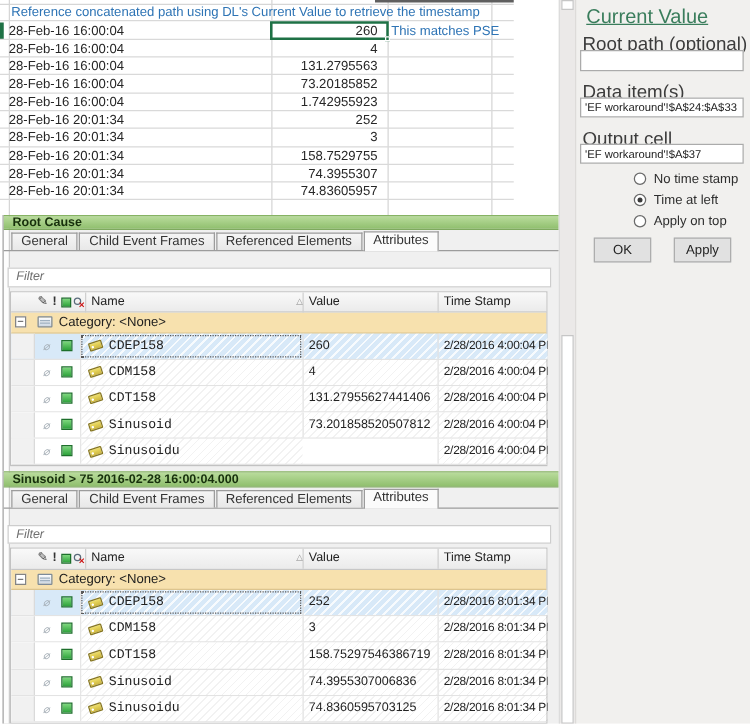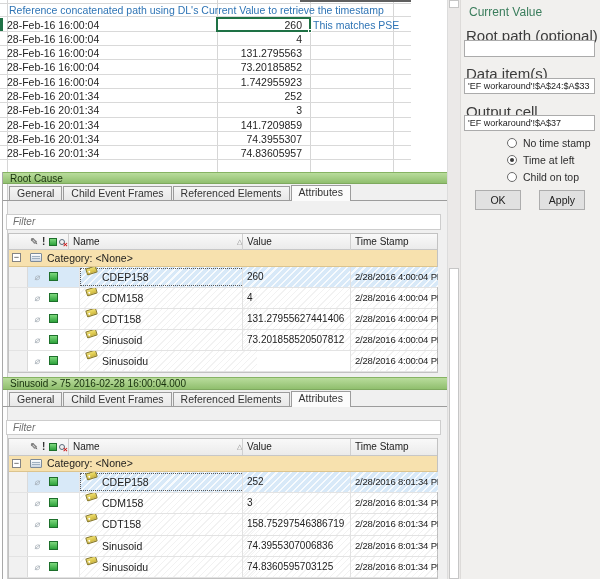--- a/index.html
+++ b/index.html
@@ -20,21 +20,21 @@
   .topline { position:absolute; left:300px; top:0; width:147px; height:2px; background:#5f5f5f; }
   .sel-frag { position:absolute; left:0; top:17.5px; width:2.5px; height:14px; background:#1e7145; }
   .xsel { position:absolute; left:216px; top:16.8px; width:95px; height:15.6px; border:2px solid #1e7145; background:transparent; }
   .xsel .handle { position:absolute; right:-3px; bottom:-3px; width:4px; height:4px; background:#1e7145; border:1px solid #fff; }
 
   
   .panel { position:absolute; left:2px; width:445px; background:#f0f0f0; border-left:1px solid #a8a8a8;
            box-shadow: inset 4px 0 0 #fdfdfd, inset 5px 0 0 #cdcdcd; }
   .phdr { position:absolute; top:0; left:0; right:0; height:12.5px; background:linear-gradient(#b9dc9c,#90bf6e);
           border-top:1px solid #86b363; border-bottom:1px solid #7ea95e; font-size:10px; line-height:11.5px;
-          padding-left:7px; color:#17300c; }
+          padding-left:7px; color:#17300c;font-weight:bold; }
   .tabbar { position:absolute; top:12.5px; left:0; right:0; height:17px; display:flex; align-items:flex-end;
             border-bottom:1px solid #9c9c9c; padding-left:6px;text-align:right; }
   .tab { border:1px solid #9c9c9c; border-bottom:none; background:linear-gradient(#f5f5f5,#e8e8e8);
          font-size:10.5px; color:#333; padding:1px 7px 2px; margin-right:1px; height:14px; line-height:11px; }
   .tab.active { background:#fbfbfb; height:16px; margin-bottom:-1px; padding-bottom:4px; z-index:2; position:relative; }
   .filter { position:absolute; top:42.5px; left:3px; right:6px; height:15.5px; background:#fff; border:1px solid #cdcdcd;
             font-size:10px; font-style:italic; color:#6e6e6e; line-height:14px; padding-left:6px; }
   .grid { position:absolute; top:61px; left:5px; width:430px; background:#fff; border:1px solid #c2c2c2; }
 
   .ghead { position:relative; height:16.5px; background:linear-gradient(#f9f9f9,#ebebeb); border-bottom:1px solid #c7c7c7;
@@ -64,42 +64,42 @@
                    box-shadow:0 2px 0 #9fb0c0; }
   .cattext { margin-left:5px; }
 
   .grow { position:relative; height:21.2px; border-bottom:1px solid #e3e3e3; background:#fff; font-size:10px; color:#222; }
   .grow > span { position:absolute; top:0; height:20.2px; line-height:20px; white-space:nowrap; overflow:hidden; }
   .csel   { left:0; width:19px; background:#f1f1f1; border-right:1px solid #dadada; }
   .cchain { left:19px; width:18px; text-align:center; color:#a4adb5; font-size:9px; font-style:italic; }
   .cgreen { left:37px; width:18px; }
   .gsq2 { display:inline-block; width:9px; height:9px; background:linear-gradient(#7ed87e,#2da23b);
           border:1px solid #1d6f2b; margin:5px 0 0 3px; }
-  .cname { left:70px; width:178px; border-left:1px solid #e6e6e6; display:flex; padding-left:6px; }
+  .cname { left:55px; width:178px; border-left:1px solid #e6e6e6; display:flex; align-items:center; padding-left:6px;font-family:Liberation Mono, monospace; }
   .cname .nm { font-weight:normal; font-style:normal; font-size:10.5px; margin-left:5px; }
   .cval  { left:233px; width:108px; border-left:1px solid #e2e2e2; padding-left:4px; }
   .ctime { left:341px; width:88px; border-left:1px solid #e2e2e2; padding-left:4px; font-size:9.5px; letter-spacing:-0.2px; }
   .cname,.cval,.ctime { background-image:repeating-linear-gradient(315deg, rgba(0,0,0,0.05) 0 1px, transparent 1px 4.5px); }
   .grow.sel { background:#d8e9f8; }
   .grow.sel .cname,.grow.sel .cval,.grow.sel .ctime {
       background-color:#d8e9f8;
       background-image:repeating-linear-gradient(315deg, rgba(255,255,255,0.8) 0 1.5px, transparent 1.5px 5px); }
   .grow.sel .cname { outline:1px dotted #5a5a5a; outline-offset:-2px; }
   .tag { flex:none; width:11px; height:7px; background:linear-gradient(#f0e06a,#cdb63e); border:1px solid #877722;
          border-radius:1px; transform:rotate(-18deg); position:relative; display:inline-block; }
   .tag::after { content:""; position:absolute; left:1px; top:2px; width:2px; height:2px; background:#fff; border-radius:50%; }
 
   
   .sb-track { position:absolute; left:447px; top:0; width:13px; height:579px; background:#ebe9e8; border-left:1px solid #dcdcdc; }
   .sb-thumb { position:absolute; left:448.5px; top:268px; width:10px; height:311px; background:#fff; border:1px solid #c6c6c6; }
   .sb-topbox { position:absolute; left:448.5px; top:0; width:10px; height:8px; background:#fff; border:1px solid #c6c6c6; }
 
   
   .pane { position:absolute; left:460px; top:0; width:140px; height:579px; background:#f1f0ee; border-left:1px solid #dddbd9; }
-  .pane-title { position:absolute; left:8px; top:5px; font-size:12px; color:#3a7d5c; }
+  .pane-title { position:absolute; left:8px; top:5px; font-size:16px; color:#3a7d5c;text-decoration:underline; }
   .flabel { position:absolute; left:5px; font-size:15px; color:#3c3c3c; white-space:nowrap; }
   .finput { position:absolute; left:3px; width:131px; height:17px; border:1px solid #ababab; background:#fff;
             font-family:"Liberation Sans",sans-serif; font-size:9px; color:#222; padding:0 3px; }
   .radio { position:absolute; left:6px; display:flex; align-items:center;padding-left:40px; }
   .rdot { width:10px; height:10px; border:1px solid #6a6a6a; border-radius:50%; background:#fff; flex:none; position:relative; }
   .radio.checked .rdot::after { content:""; position:absolute; left:2px; top:2px; width:4px; height:4px;
                                 border-radius:50%; background:#3a3a3a; }
   .rlabel { margin-left:6px; font-size:10.5px; color:#2e2e2e; white-space:nowrap; }
   .pbtn { position:absolute; top:190px; width:46px; height:20px; background:#e1e1e1; border:1px solid #adadad;
           font-family:"Liberation Sans",sans-serif; font-size:10.5px; color:#222; text-align:center; line-height:18px; }
@@ -145,21 +145,21 @@
     <div class="xr" style="top:89px">
       <span class="ts">28-Feb-16 20:01:34</span>
       <span class="val">252</span>
     </div>
     <div class="xr" style="top:103.3px">
       <span class="ts">28-Feb-16 20:01:34</span>
       <span class="val">3</span>
     </div>
     <div class="xr" style="top:117.6px">
       <span class="ts">28-Feb-16 20:01:34</span>
-      <span class="val">141.7209859</span>
+      <span class="val">158.7529755</span>
     </div>
     <div class="xr" style="top:131.9px">
       <span class="ts">28-Feb-16 20:01:34</span>
       <span class="val">74.3955307</span>
     </div>
     <div class="xr" style="top:146.2px">
       <span class="ts">28-Feb-16 20:01:34</span>
       <span class="val">74.83605957</span>
     </div>
 
@@ -352,20 +352,20 @@
     <div class="radio" style="top:137px">
       <span class="rdot"></span>
       <span class="rlabel">No time stamp</span>
     </div>
     <div class="radio checked" style="top:154px">
       <span class="rdot"></span>
       <span class="rlabel">Time at left</span>
     </div>
     <div class="radio" style="top:171px">
       <span class="rdot"></span>
-      <span class="rlabel">Child on top</span>
+      <span class="rlabel">Apply on top</span>
     </div>
 
     <button class="pbtn" style="left:14px">OK</button>
     <button class="pbtn" style="left:78px">Apply</button>
   </div>
 
 </div>
 
 </body></html>

